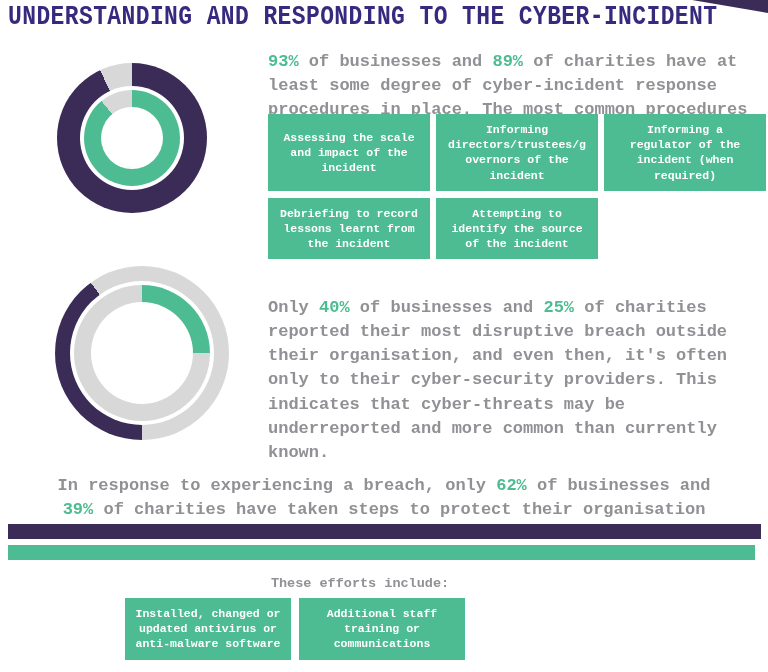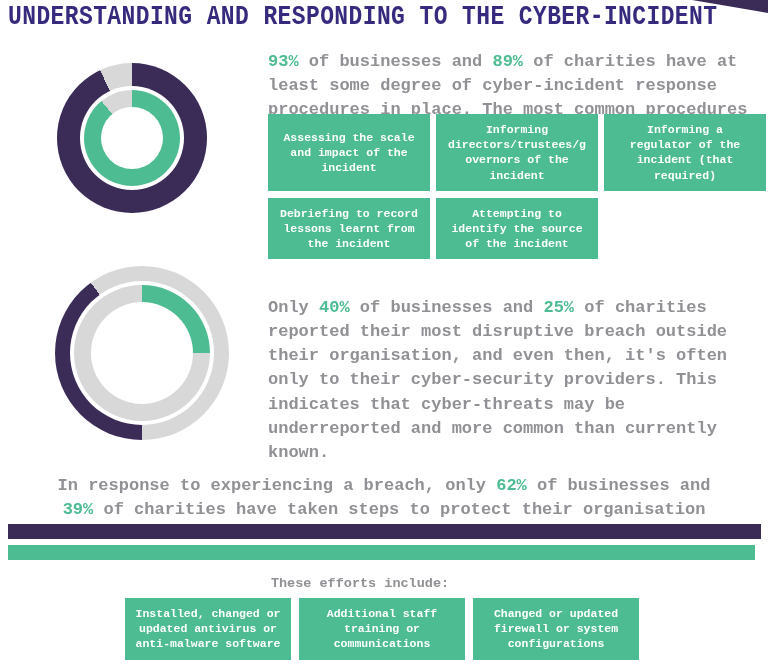--- a/index.html
+++ b/index.html
@@ -59,21 +59,21 @@
     <div class="gap"></div>
     <div class="ring-inner" style="background: conic-gradient(rgb(77, 188, 146) 89%, rgb(216, 216, 216) 0deg);"></div>
     <div class="center"></div>
   </div>
 
   <p class="body t1"><span class="hl">93%</span><span> of businesses and </span><span class="hl">89%</span><span> of charities have at least some degree of cyber-incident response procedures in place. The most common procedures include:</span></p>
 
   <div class="boxgrid">
     <div class="gbox">Assessing the scale and impact of the incident</div>
     <div class="gbox">Informing directors/trustees/governors of the incident</div>
-    <div class="gbox">Informing a regulator of the incident (that required)</div>
+    <div class="gbox">Informing a regulator of the incident (when required)</div>
     <div class="gbox">Debriefing to record lessons learnt from the incident</div>
     <div class="gbox">Attempting to identify the source of the incident</div>
   </div>
 
   <div class="donut d2">
     <div class="ring-outer" style="background: conic-gradient(from 180deg, rgb(59, 43, 87) 40%, rgb(216, 216, 216) 0deg);"></div>
     <div class="gap"></div>
     <div class="ring-inner" style="background: conic-gradient(rgb(77, 188, 146) 25%, rgb(216, 216, 216) 0deg);"></div>
     <div class="center"></div>
   </div>
@@ -85,16 +85,15 @@
   <div class="barwrap">
     <div class="bar" style="width: 100%; background: rgb(59, 43, 87);"></div>
     <div class="bar" style="width: 99.2%; background: rgb(77, 188, 146);"></div>
   </div>
 
   <p class="efforts-h">These efforts include:</p>
 
   <div class="bottomgrid">
     <div class="gbox">Installed, changed or updated antivirus or anti-malware software</div>
     <div class="gbox">Additional staff training or communications</div>
-    <div class="gbox">Changed or updated firewall or system configurations</div>
   </div>
 
 </div>
 
 </body></html>

